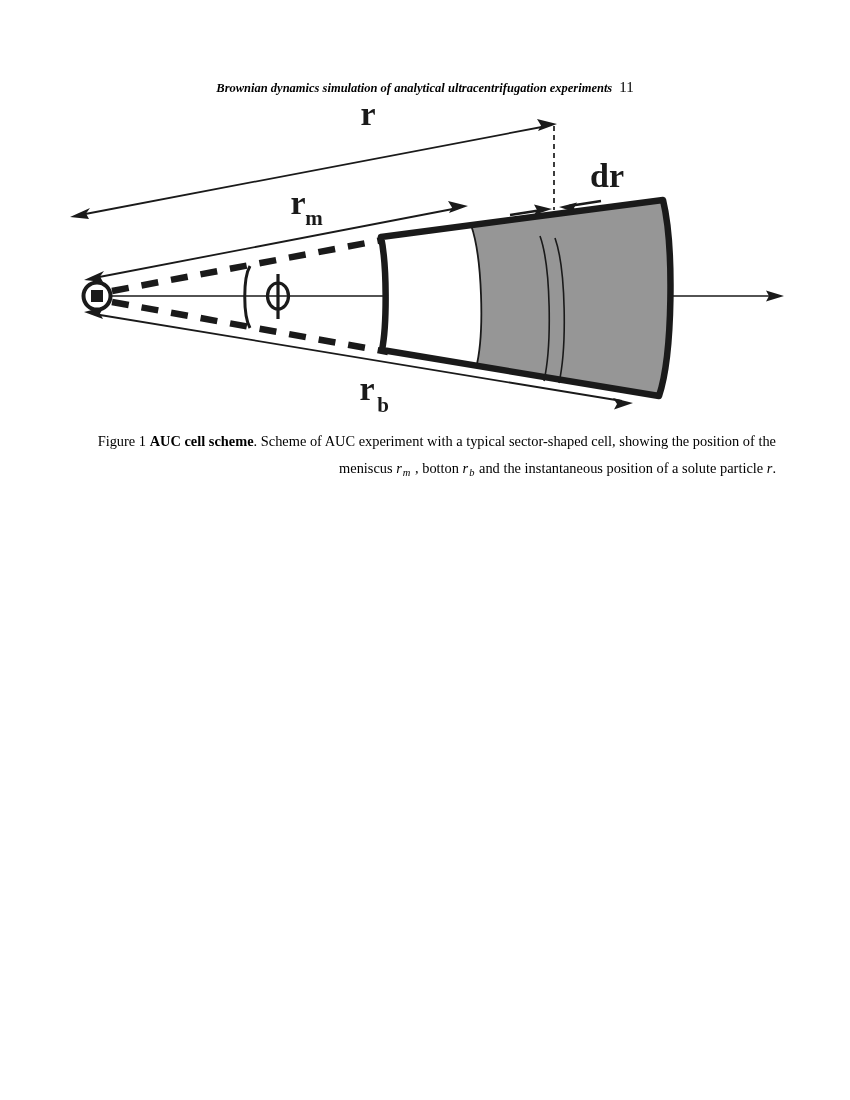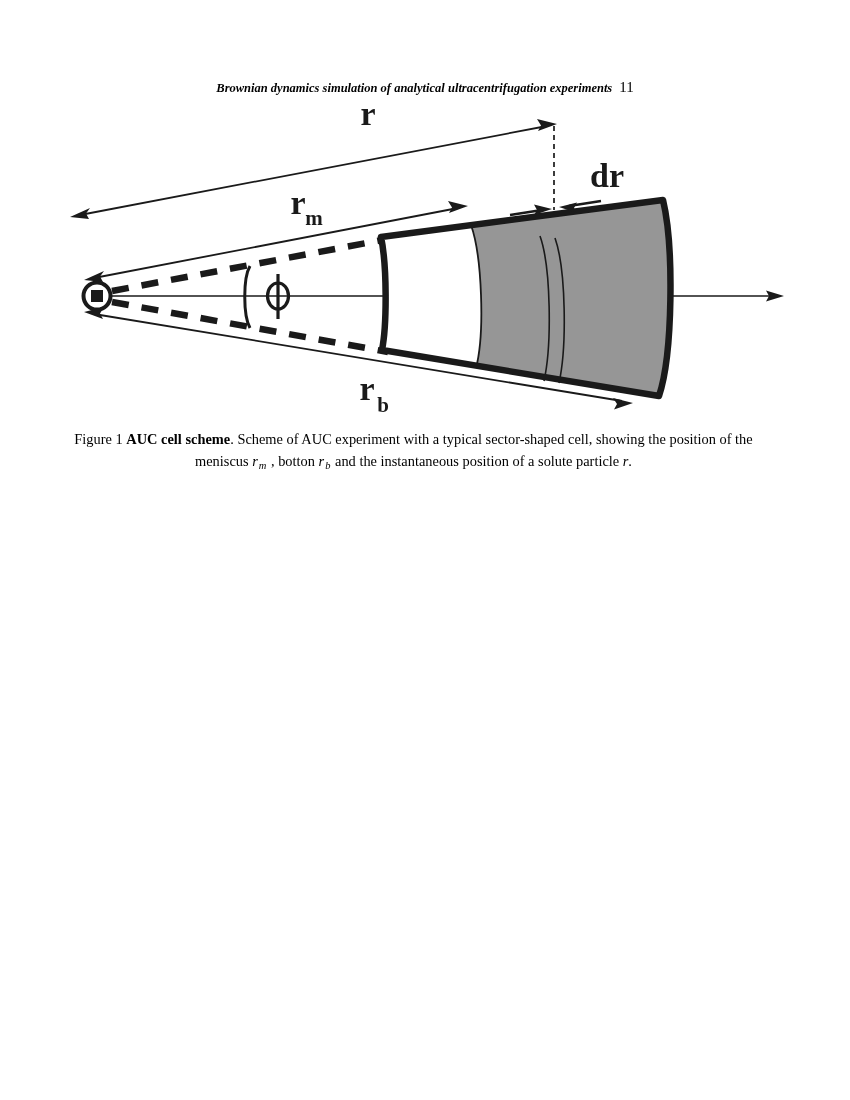--- a/index.html
+++ b/index.html
@@ -51,25 +51,25 @@
   #auc-diagram {
     display: block;
     width: 760px;
     height: 325px;
   }
 
   
   #figure-caption {
     position: absolute;
     top: 428px;
-    left: 61px;
+    left: 71px;
     width: 705px;
     font-size: 14.4px;
-    line-height: 22px;
-    text-align: center;
+    line-height: 27px;
+    text-align: right;
   }
   #figure-caption .cap-bold {
     font-weight: bold;
   }
   #figure-caption .cap-ital {
     font-style: italic;
   }
   #figure-caption sub {
     font-style: italic;
     font-size: 10.5px;

